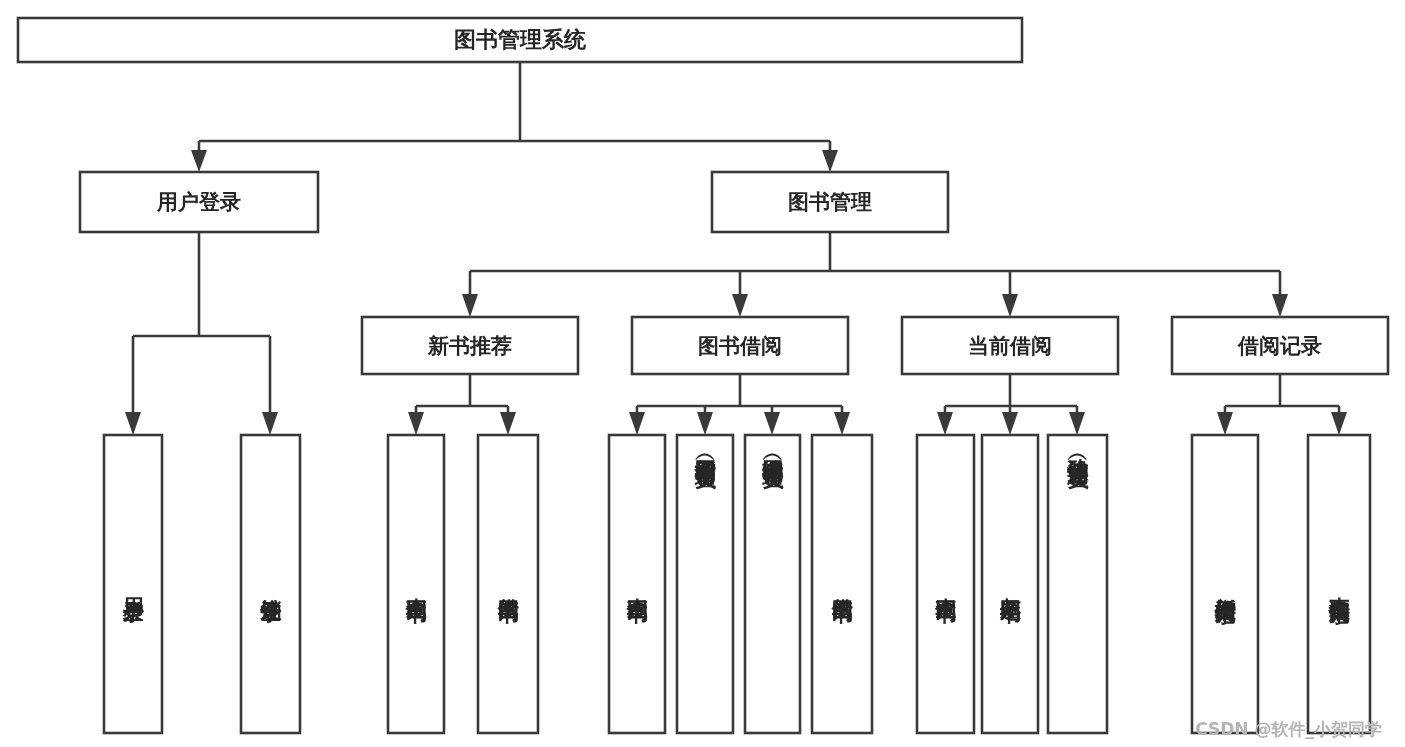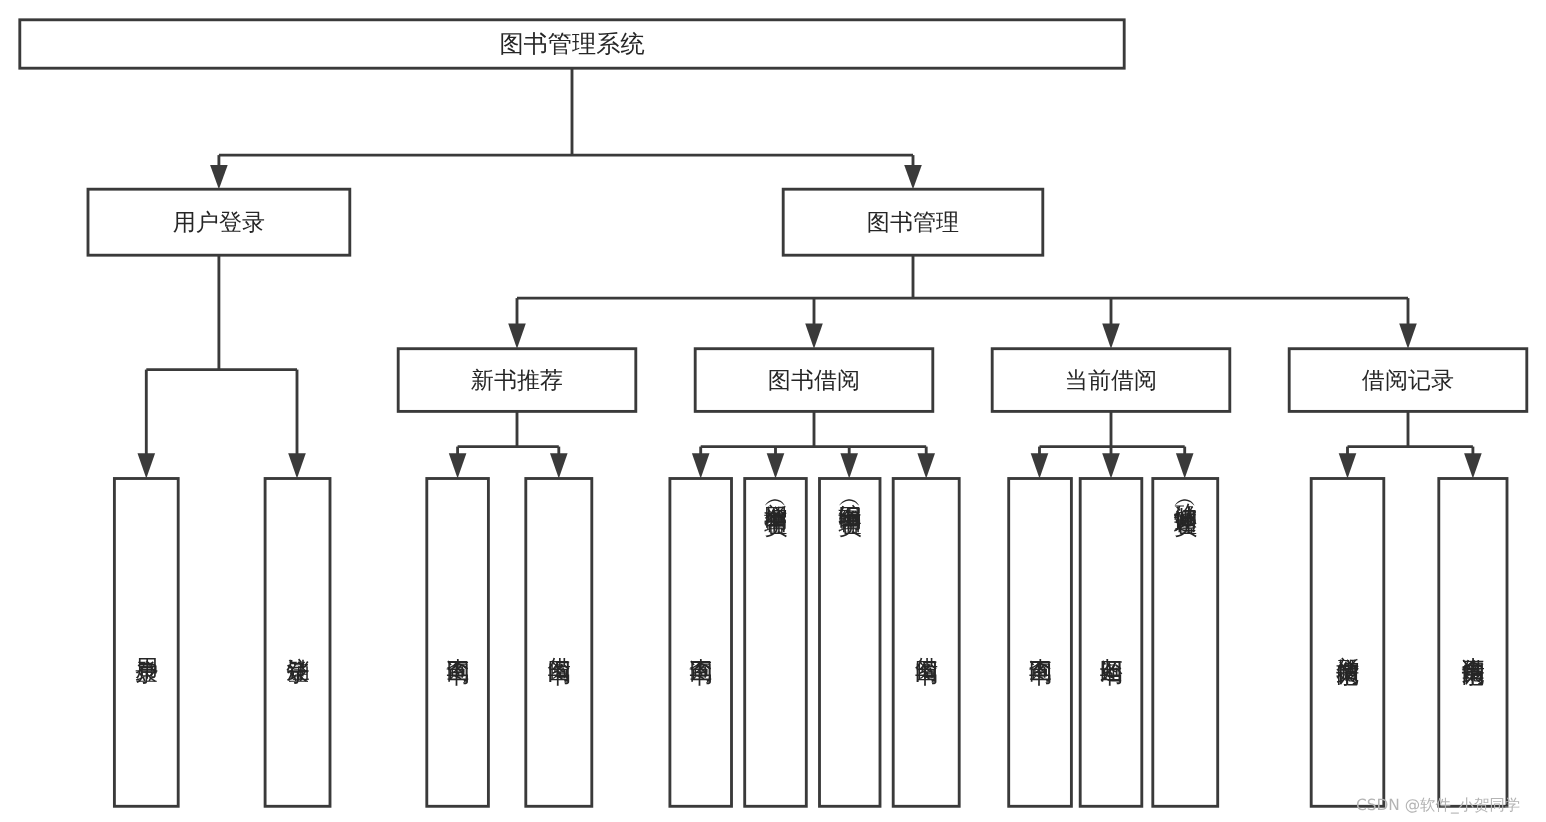--- a/index.html
+++ b/index.html
@@ -11,20 +11,21 @@
     width: 1405px;
     height: 747px;
     overflow: hidden;
     font-family: "DejaVu Sans", "Liberation Sans", sans-serif;
   }
   #diagram-root {
     position: relative;
     width: 1390px;
     height: 747px;
     background: #ffffff;
+    font-weight: bold;
   }
   svg#diagram-svg {
     position: absolute;
     left: 0;
     top: 0;
     width: 1405px;
     height: 747px;
     display: block;
   }
   .node-box {
@@ -72,21 +73,21 @@
     color: #262626;
     letter-spacing: 1.5px;
     white-space: nowrap;
     text-align: center;
   }
   .watermark {
     position: absolute;
     right: 8px;
     bottom: 6px;
     font-family: "DejaVu Sans", "Liberation Sans", sans-serif;
-    font-size: 14px;
+    font-size: 17px;
     color: #b4b4b4;
     white-space: nowrap;
     pointer-events: none;
   }
 </style>
 </head>
 <body>
 
 <div id="diagram-root">
 

